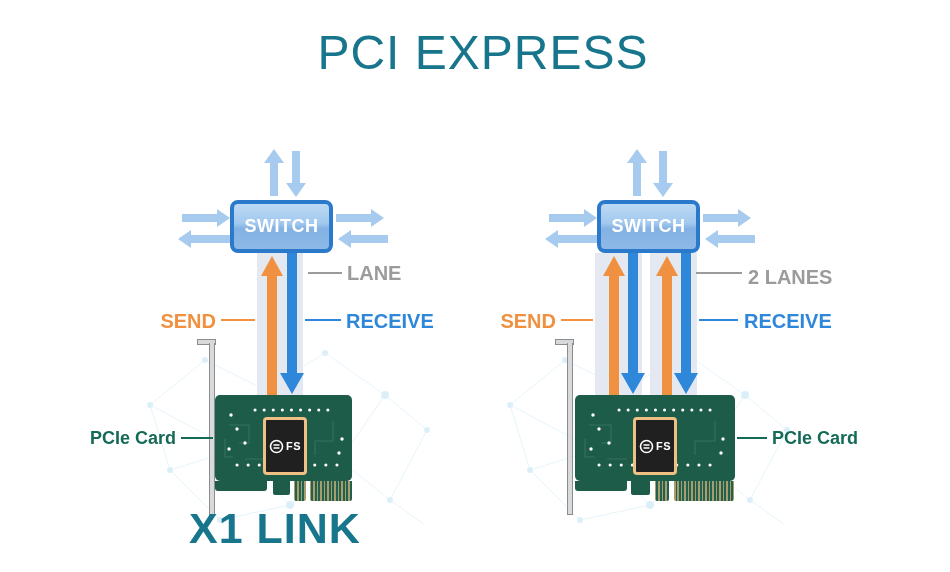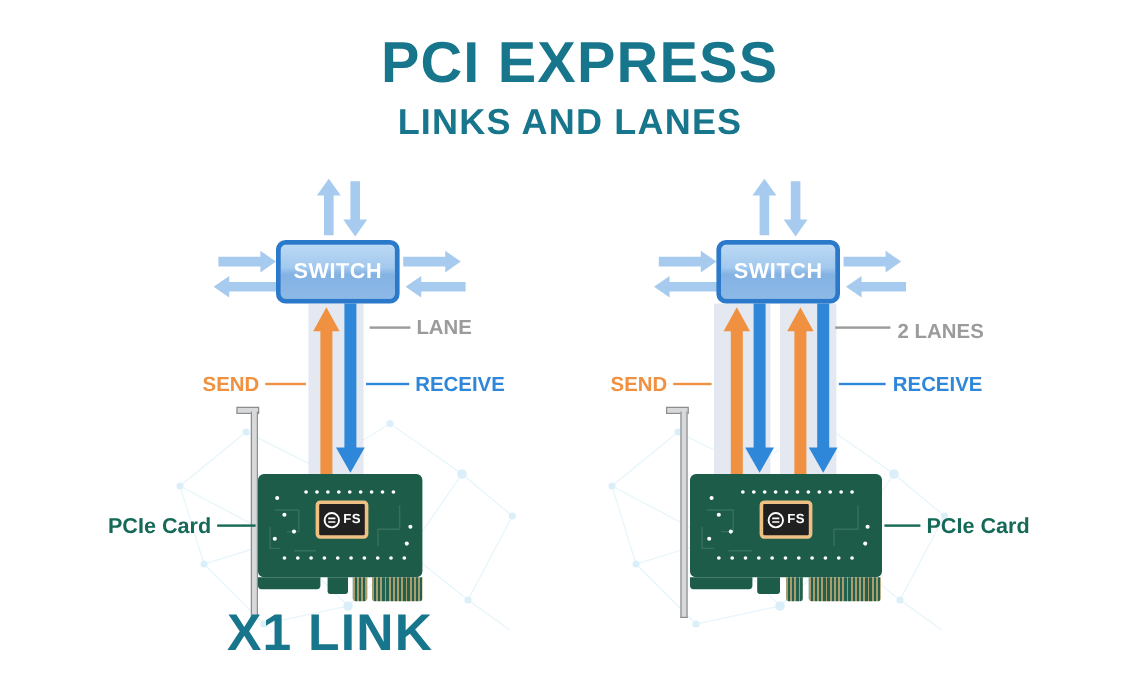--- a/index.html
+++ b/index.html
@@ -5,54 +5,53 @@
   :root{
     --teal:#17768b; --orange:#ef9140; --blue:#2f87da; --light-blue:#a7cbee;
     --gray:#9b9b9b; --card-green:#1e5c4a; --label-green:#156a57;
     --switch-border:#2a79ca; --lane-band:#e4e9f1; --chip-border:#eec084;
   }
   *{margin:0;padding:0;box-sizing:border-box}
   body{background:#fff;font-family:"Liberation Sans",sans-serif;}
   .canvas{position:relative;width:950px;height:572px;background:#fff;overflow:hidden;margin:0 auto;}
   .abs{position:absolute}
   .hdr-title{left:16px;right:0;top:24px;text-align:center;font-size:48px;line-height:58px;
-    font-weight:700;color:var(--teal);letter-spacing:1px;z-index:5}
+    font-weight:400;color:var(--teal);letter-spacing:1px;z-index:5}
   .hdr-sub{left:0;right:0;top:84px;text-align:center;font-size:30px;line-height:38px;
     font-weight:800;color:var(--teal);letter-spacing:1px;z-index:5}
   .netsvg{opacity:.5;z-index:0}
   .band{background:var(--lane-band);z-index:1}
   .arrowsvg{left:0;top:0;z-index:2}
   .lb{fill:var(--light-blue)} .or{fill:var(--orange)} .bl{fill:var(--blue)}
   .switch{border:4px solid var(--switch-border);border-radius:8px;z-index:3;
     background:linear-gradient(180deg,#bcd9f4 0%,#a3c9ee 42%,#83b2e3 55%,#8db9e7 100%);
     display:flex;align-items:center;justify-content:center;color:#fff;
     font-weight:700;font-size:18px;letter-spacing:.5px}
-  .lbl{position:absolute;font-weight:700;font-size:17px;line-height:20px;white-space:nowrap;z-index:4}
+  .lbl{position:absolute;font-weight:700;font-size:20px;line-height:20px;white-space:nowrap;z-index:4}
   .lbl.gray{color:var(--gray)} .lbl.orange{color:var(--orange)}
   .lbl.blue{color:var(--blue)} .lbl.green{color:var(--label-green);font-size:18px}
   .line{position:absolute;height:2px;z-index:4}
   .card{position:absolute;background:var(--card-green);border-radius:5px;z-index:3}
   .cardpart{position:absolute;background:var(--card-green);z-index:3}
   .conn{position:absolute;z-index:3;border-radius:0 0 2px 2px;
     background:repeating-linear-gradient(90deg,#a89d6d 0px,#a89d6d 1.5px,#24604e 1.5px,#24604e 3.5px)}
-  .chip{position:absolute;width:44px;height:32px;background:#202020;border:3px solid var(--chip-border);
+  .chip{position:absolute;width:44px;height:58px;background:#202020;border:3px solid var(--chip-border);
     border-radius:4px;display:flex;align-items:center;justify-content:center;gap:2px;z-index:4}
   .chip span{color:#fff;font-weight:700;font-size:11px;letter-spacing:.5px}
   .bracket-v{position:absolute;width:6px;background:#d7d9da;border:1.5px solid #8b8d8f;border-top:none;z-index:2}
   .bracket-h{position:absolute;height:6px;background:#d7d9da;border:1.5px solid #8b8d8f;z-index:2}
   .linktxt{position:absolute;font-size:43px;line-height:40px;font-weight:800;color:var(--teal);
     text-align:center;letter-spacing:1px;z-index:4}
 </style>
 </head>
 <body>
 
 <div class="canvas">
 
   <div class="abs hdr-title">PCI EXPRESS</div>
-  <div class="abs hdr-sub">LINKS AND LANES</div>
 
   <svg class="abs netsvg" style="left:135px;top:335px" width="300" height="200" viewBox="0 0 300 200">
     <g stroke="#cdeaf8" stroke-width="1" fill="none">
       <path d="M15 70 L70 25 L130 55 L100 115 L35 135 Z"></path>
       <path d="M130 55 L190 18 L250 60 L205 125 L100 115"></path>
       <path d="M250 60 L292 95 L255 165 L205 125"></path>
       <path d="M35 135 L85 185 L155 170 L100 115"></path>
       <path d="M155 170 L205 125 M255 165 L290 190 M15 70 L100 115"></path>
     </g>
     <g fill="#b9e0f4">

